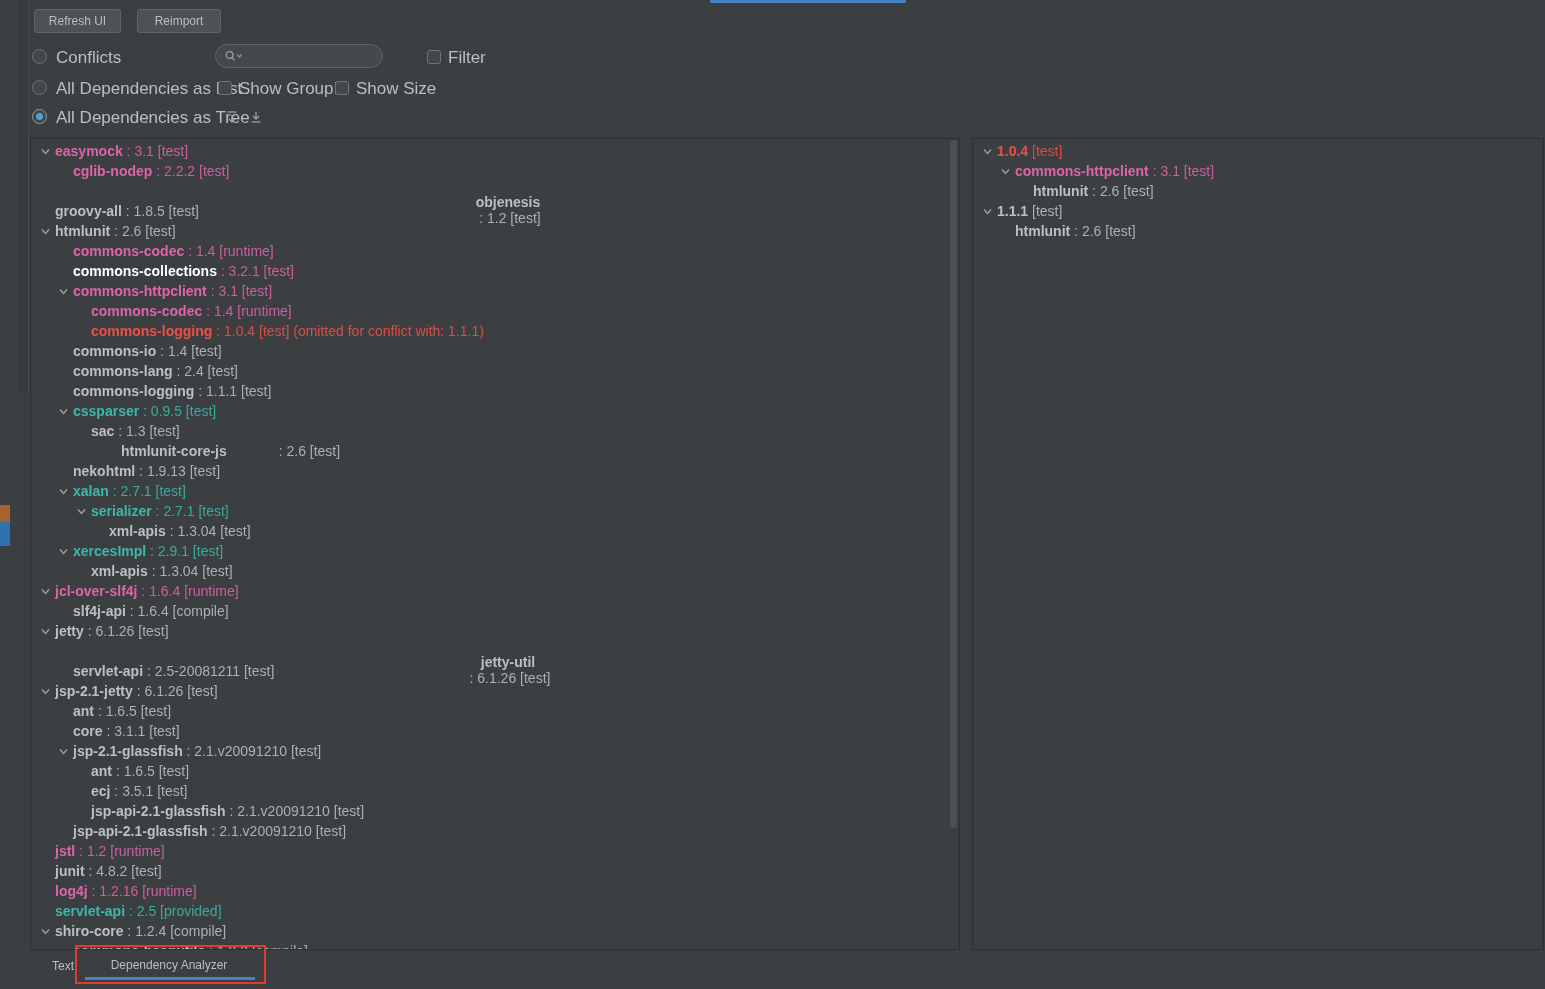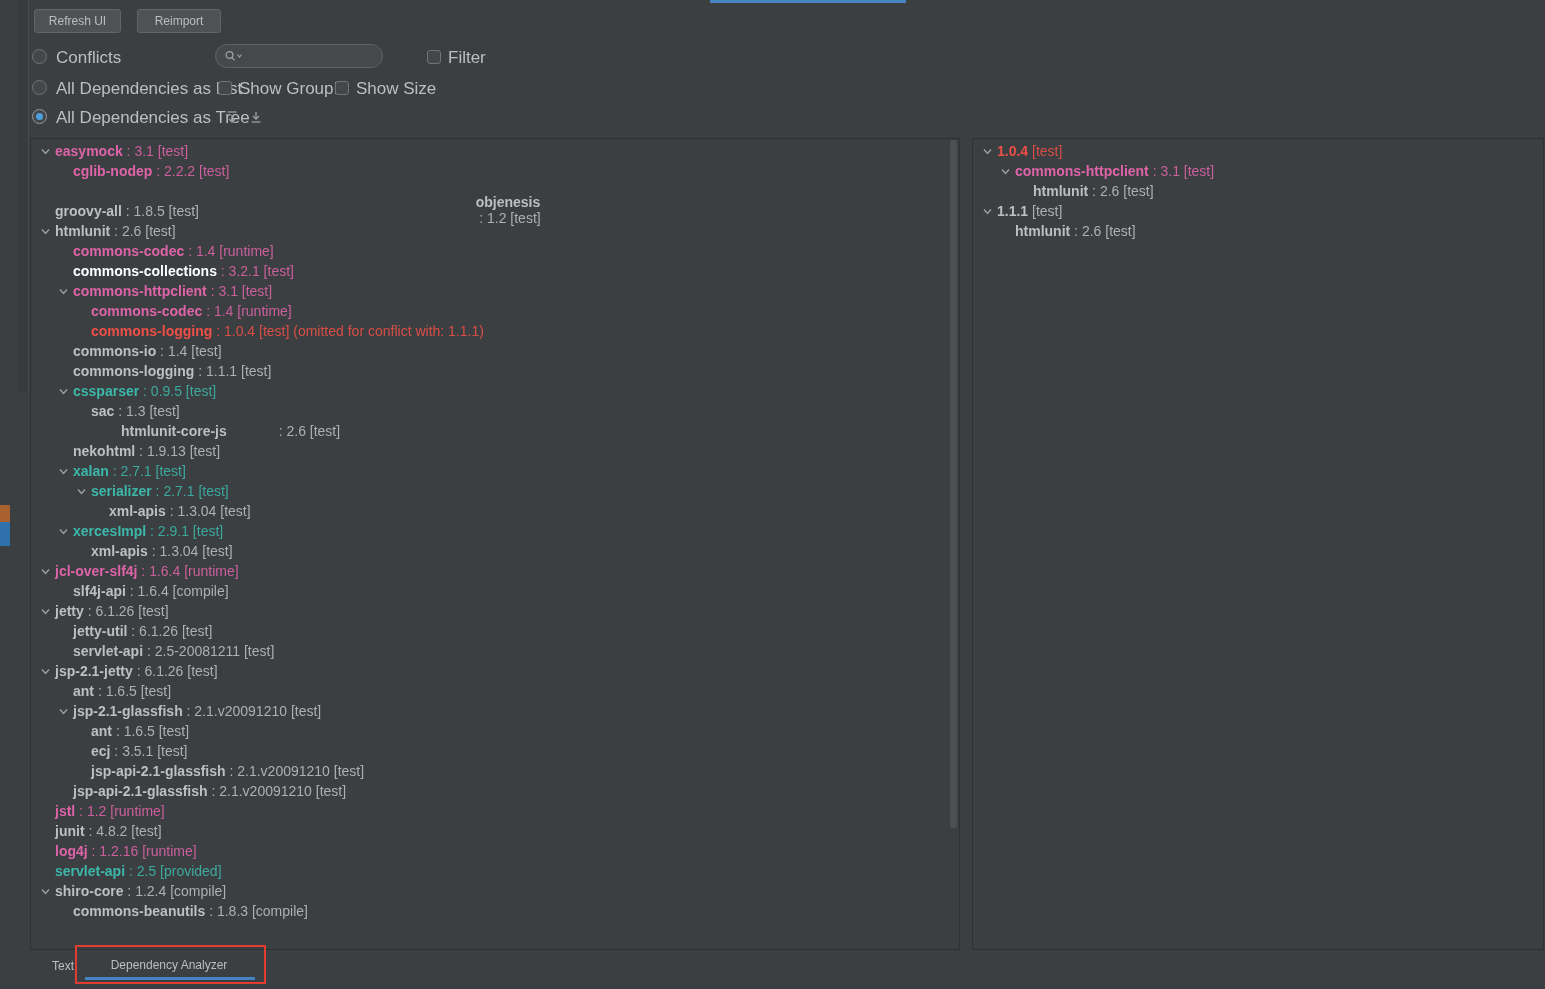--- a/index.html
+++ b/index.html
@@ -140,20 +140,21 @@
               <path d="M2 3.5 L5.5 7.5 L9 3.5" fill="none" stroke="#9da0a3" stroke-width="1.4"></path>
             </svg></span><span class="nm" style="color: rgb(189, 191, 193);">htmlunit</span><span class="rs" style="color: rgb(189, 191, 193);"> : 2.6 [test]</span></div>
         <div class="row" style="padding-left: 26px;"><span class="chev"></span><span class="nm" style="color: rgb(222, 100, 169);">commons-codec</span><span class="rs" style="color: rgb(222, 100, 169);"> : 1.4 [runtime]</span></div>
         <div class="row" style="padding-left: 26px;"><span class="chev"></span><span class="nm" style="color: #ffffff;">commons-collections</span><span class="rs" style="color: rgb(222, 100, 169);"> : 3.2.1 [test]</span></div>
         <div class="row" style="padding-left: 26px;"><span class="chev"><svg width="11" height="11" viewBox="0 0 11 11">
               <path d="M2 3.5 L5.5 7.5 L9 3.5" fill="none" stroke="#9da0a3" stroke-width="1.4"></path>
             </svg></span><span class="nm" style="color: rgb(222, 100, 169);">commons-httpclient</span><span class="rs" style="color: rgb(222, 100, 169);"> : 3.1 [test]</span></div>
         <div class="row" style="padding-left: 44px;"><span class="chev"></span><span class="nm" style="color: rgb(222, 100, 169);">commons-codec</span><span class="rs" style="color: rgb(222, 100, 169);"> : 1.4 [runtime]</span></div>
         <div class="row" style="padding-left: 44px;"><span class="chev"></span><span class="nm" style="color: rgb(238, 79, 71);">commons-logging</span><span class="rs" style="color: rgb(238, 79, 71);"> : 1.0.4 [test] (omitted for conflict with: 1.1.1)</span></div>
         <div class="row" style="padding-left: 26px;"><span class="chev"></span><span class="nm" style="color: rgb(189, 191, 193);">commons-io</span><span class="rs" style="color: rgb(189, 191, 193);"> : 1.4 [test]</span></div>
+        <div class="row" style="padding-left: 26px;"><span class="chev"></span><span class="nm" style="color: rgb(189, 191, 193);">commons-lang</span><span class="rs" style="color: rgb(189, 191, 193);"> : 2.4 [test]</span></div>
         <div class="row" style="padding-left: 26px;"><span class="chev"></span><span class="nm" style="color: rgb(189, 191, 193);">commons-logging</span><span class="rs" style="color: rgb(189, 191, 193);"> : 1.1.1 [test]</span></div>
         <div class="row" style="padding-left: 26px;"><span class="chev"><svg width="11" height="11" viewBox="0 0 11 11">
               <path d="M2 3.5 L5.5 7.5 L9 3.5" fill="none" stroke="#9da0a3" stroke-width="1.4"></path>
             </svg></span><span class="nm" style="color: rgb(60, 184, 171);">cssparser</span><span class="rs" style="color: rgb(60, 184, 171);"> : 0.9.5 [test]</span></div>
         <div class="row" style="padding-left: 44px;"><span class="chev"></span><span class="nm" style="color: rgb(189, 191, 193);">sac</span><span class="rs" style="color: rgb(189, 191, 193);"> : 1.3 [test]</span></div>
         <div class="row" style="padding-left: 26px; gap: 48px;"><span class="chev"></span><span class="nm" style="color: rgb(189, 191, 193);">htmlunit-core-js</span><span class="rs" style="color: rgb(189, 191, 193);"> : 2.6 [test]</span></div>
         <div class="row" style="padding-left: 26px;"><span class="chev"></span><span class="nm" style="color: rgb(189, 191, 193);">nekohtml</span><span class="rs" style="color: rgb(189, 191, 193);"> : 1.9.13 [test]</span></div>
         <div class="row" style="padding-left: 26px;"><span class="chev"><svg width="11" height="11" viewBox="0 0 11 11">
               <path d="M2 3.5 L5.5 7.5 L9 3.5" fill="none" stroke="#9da0a3" stroke-width="1.4"></path>
             </svg></span><span class="nm" style="color: rgb(60, 184, 171);">xalan</span><span class="rs" style="color: rgb(60, 184, 171);"> : 2.7.1 [test]</span></div>
@@ -165,26 +166,27 @@
               <path d="M2 3.5 L5.5 7.5 L9 3.5" fill="none" stroke="#9da0a3" stroke-width="1.4"></path>
             </svg></span><span class="nm" style="color: rgb(60, 184, 171);">xercesImpl</span><span class="rs" style="color: rgb(60, 184, 171);"> : 2.9.1 [test]</span></div>
         <div class="row" style="padding-left: 44px;"><span class="chev"></span><span class="nm" style="color: rgb(189, 191, 193);">xml-apis</span><span class="rs" style="color: rgb(189, 191, 193);"> : 1.3.04 [test]</span></div>
         <div class="row" style="padding-left: 8px;"><span class="chev"><svg width="11" height="11" viewBox="0 0 11 11">
               <path d="M2 3.5 L5.5 7.5 L9 3.5" fill="none" stroke="#9da0a3" stroke-width="1.4"></path>
             </svg></span><span class="nm" style="color: rgb(222, 100, 169);">jcl-over-slf4j</span><span class="rs" style="color: rgb(222, 100, 169);"> : 1.6.4 [runtime]</span></div>
         <div class="row" style="padding-left: 26px;"><span class="chev"></span><span class="nm" style="color: rgb(189, 191, 193);">slf4j-api</span><span class="rs" style="color: rgb(189, 191, 193);"> : 1.6.4 [compile]</span></div>
         <div class="row" style="padding-left: 8px;"><span class="chev"><svg width="11" height="11" viewBox="0 0 11 11">
               <path d="M2 3.5 L5.5 7.5 L9 3.5" fill="none" stroke="#9da0a3" stroke-width="1.4"></path>
             </svg></span><span class="nm" style="color: rgb(189, 191, 193);">jetty</span><span class="rs" style="color: rgb(189, 191, 193);"> : 6.1.26 [test]</span></div>
-        <div class="row" style="padding-left: 26px;"><span class="chev"></span><span class="nm" style="color: rgb(189, 191, 193);">jetty-util</span><span class="rs" style="color: rgb(189, 191, 193);"> : 6.1.26 [test]</span></div>
+        <div class="row" style="padding-left: 26px; flex-direction: column;"><span class="chev"></span><span class="nm" style="color: rgb(189, 191, 193);">jetty-util</span><span class="rs" style="color: rgb(189, 191, 193);"> : 6.1.26 [test]</span></div>
         <div class="row" style="padding-left: 26px;"><span class="chev"></span><span class="nm" style="color: rgb(189, 191, 193);">servlet-api</span><span class="rs" style="color: rgb(189, 191, 193);"> : 2.5-20081211 [test]</span></div>
         <div class="row" style="padding-left: 8px;"><span class="chev"><svg width="11" height="11" viewBox="0 0 11 11">
               <path d="M2 3.5 L5.5 7.5 L9 3.5" fill="none" stroke="#9da0a3" stroke-width="1.4"></path>
             </svg></span><span class="nm" style="color: rgb(189, 191, 193);">jsp-2.1-jetty</span><span class="rs" style="color: rgb(189, 191, 193);"> : 6.1.26 [test]</span></div>
         <div class="row" style="padding-left: 26px;"><span class="chev"></span><span class="nm" style="color: rgb(189, 191, 193);">ant</span><span class="rs" style="color: rgb(189, 191, 193);"> : 1.6.5 [test]</span></div>
+        <div class="row" style="padding-left: 26px;"><span class="chev"></span><span class="nm" style="color: rgb(189, 191, 193);">core</span><span class="rs" style="color: rgb(189, 191, 193);"> : 3.1.1 [test]</span></div>
         <div class="row" style="padding-left: 26px;"><span class="chev"><svg width="11" height="11" viewBox="0 0 11 11">
               <path d="M2 3.5 L5.5 7.5 L9 3.5" fill="none" stroke="#9da0a3" stroke-width="1.4"></path>
             </svg></span><span class="nm" style="color: rgb(189, 191, 193);">jsp-2.1-glassfish</span><span class="rs" style="color: rgb(189, 191, 193);"> : 2.1.v20091210 [test]</span></div>
         <div class="row" style="padding-left: 44px;"><span class="chev"></span><span class="nm" style="color: rgb(189, 191, 193);">ant</span><span class="rs" style="color: rgb(189, 191, 193);"> : 1.6.5 [test]</span></div>
         <div class="row" style="padding-left: 44px;"><span class="chev"></span><span class="nm" style="color: rgb(189, 191, 193);">ecj</span><span class="rs" style="color: rgb(189, 191, 193);"> : 3.5.1 [test]</span></div>
         <div class="row" style="padding-left: 44px;"><span class="chev"></span><span class="nm" style="color: rgb(189, 191, 193);">jsp-api-2.1-glassfish</span><span class="rs" style="color: rgb(189, 191, 193);"> : 2.1.v20091210 [test]</span></div>
         <div class="row" style="padding-left: 26px;"><span class="chev"></span><span class="nm" style="color: rgb(189, 191, 193);">jsp-api-2.1-glassfish</span><span class="rs" style="color: rgb(189, 191, 193);"> : 2.1.v20091210 [test]</span></div>
         <div class="row" style="padding-left: 8px;"><span class="chev"></span><span class="nm" style="color: rgb(222, 100, 169);">jstl</span><span class="rs" style="color: rgb(222, 100, 169);"> : 1.2 [runtime]</span></div>
         <div class="row" style="padding-left: 8px;"><span class="chev"></span><span class="nm" style="color: rgb(189, 191, 193);">junit</span><span class="rs" style="color: rgb(189, 191, 193);"> : 4.8.2 [test]</span></div>
         <div class="row" style="padding-left: 8px;"><span class="chev"></span><span class="nm" style="color: rgb(222, 100, 169);">log4j</span><span class="rs" style="color: rgb(222, 100, 169);"> : 1.2.16 [runtime]</span></div>

